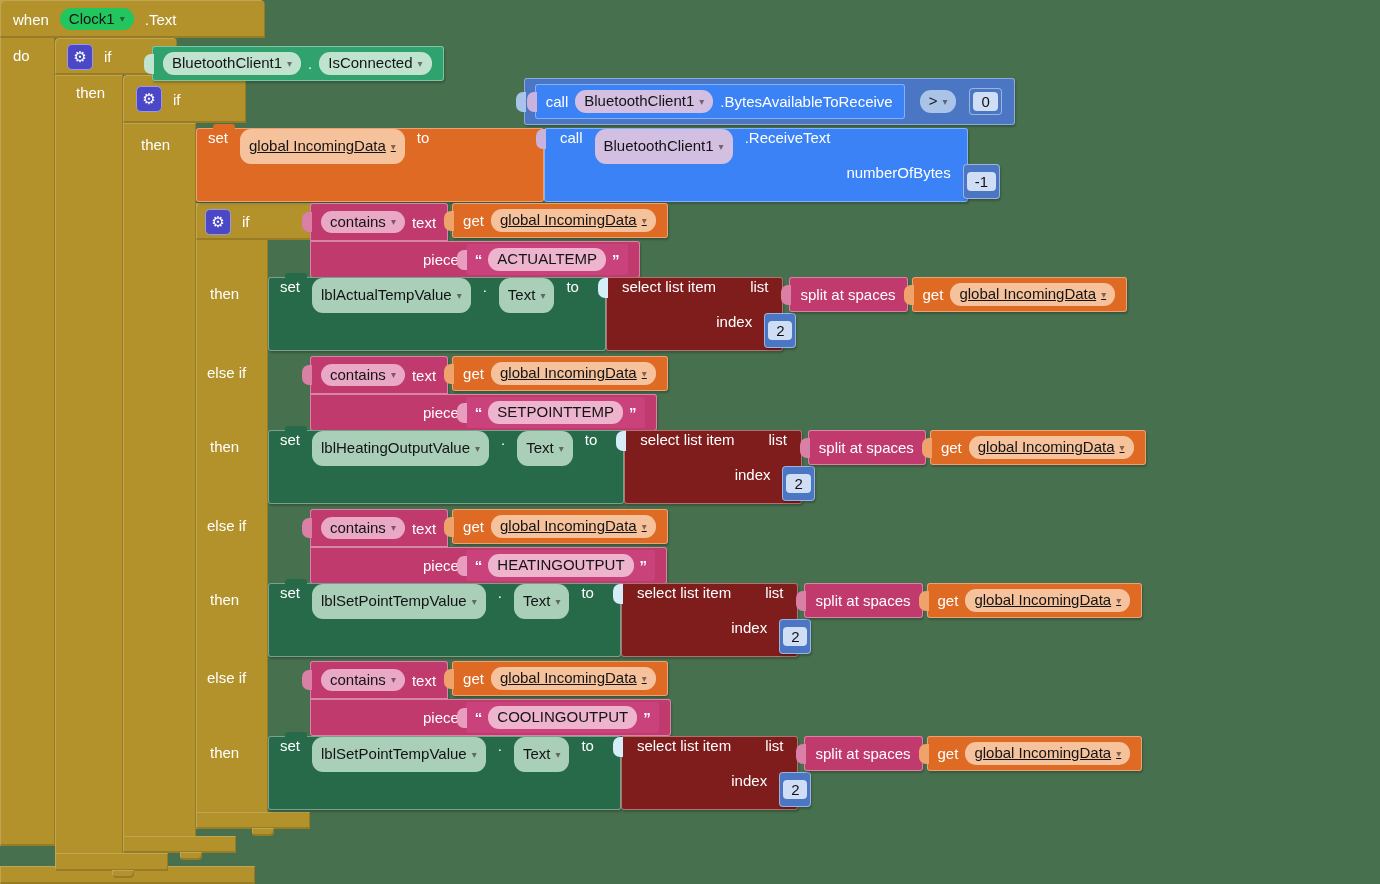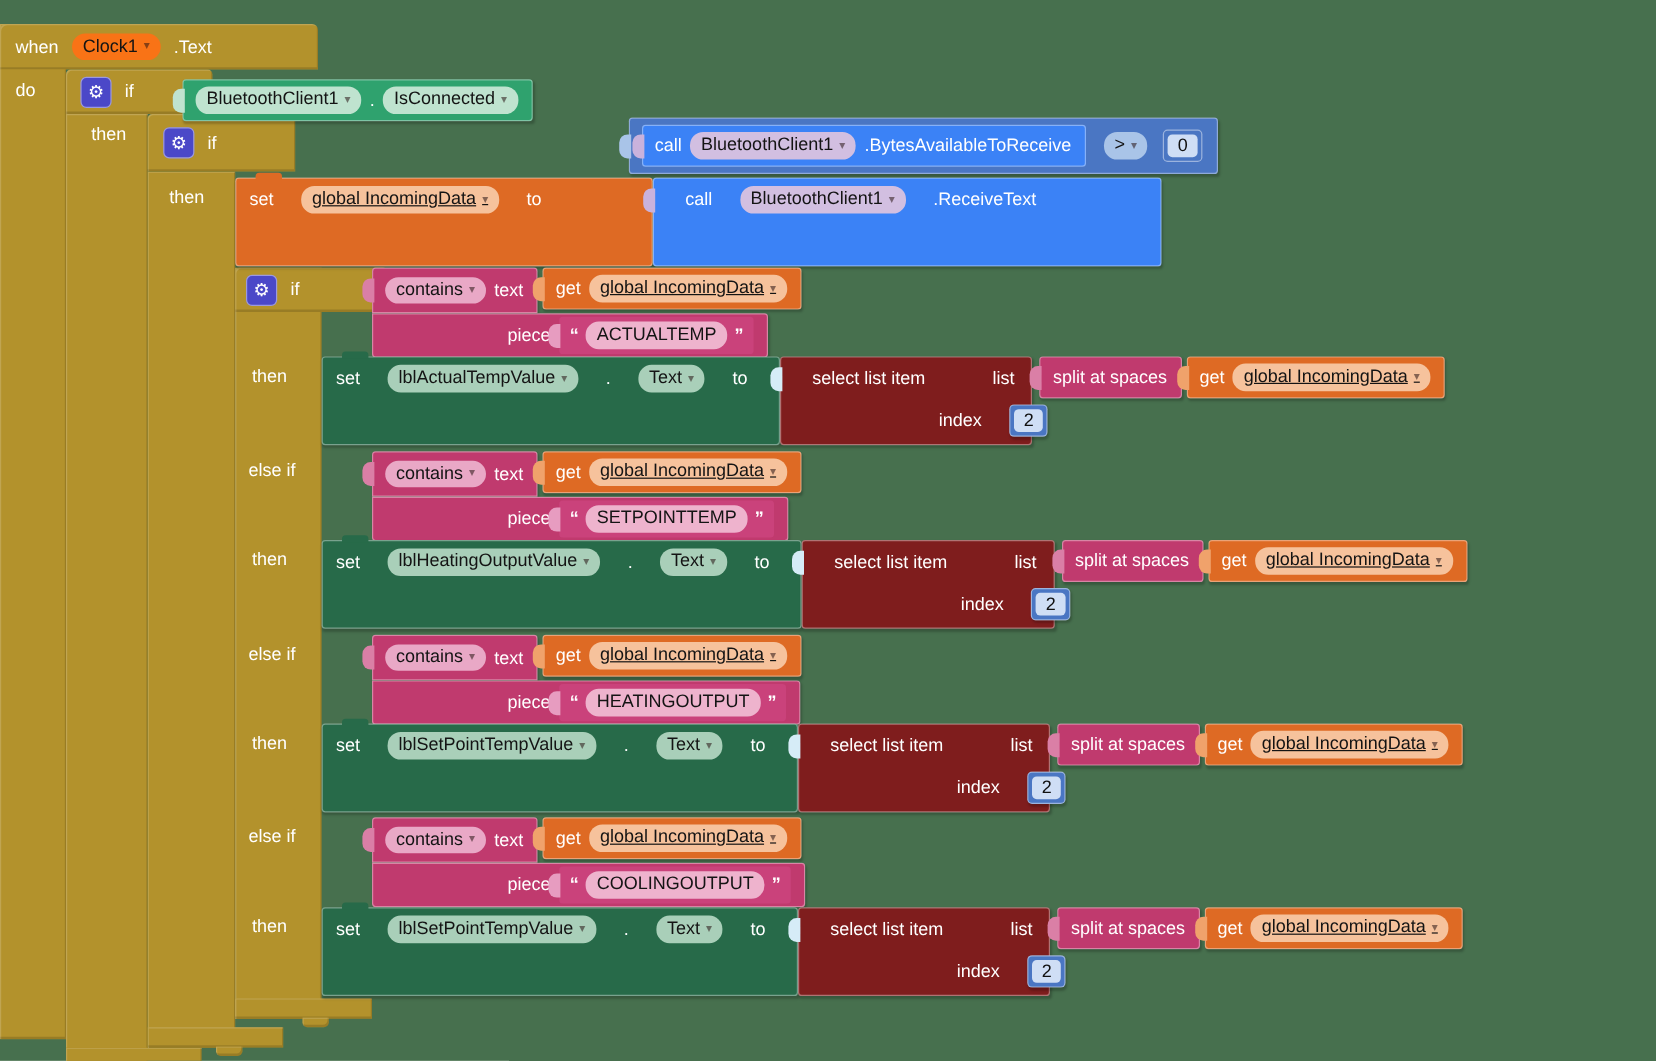--- a/index.html
+++ b/index.html
@@ -1,32 +1,32 @@
 <!DOCTYPE html>
 <html><head>
 <meta charset="utf-8">
 <style>
   html,body { margin:0; padding:0; }
   .canvas {
     position:relative; width:1380px; height:884px; background:#47704e;
     font-family:"Liberation Sans", sans-serif; font-size:15px; color:#fff; overflow:hidden;
   }
-  .abs { position:absolute;margin-top:20px; }
+  .abs { position:absolute; }
   
   .mus { background:#b3922c; box-shadow: inset 1px 1px 0 rgba(255,255,255,.18), inset -1px -2px 0 rgba(0,0,0,.15); }
   .hdr { display:flex; align-items:center; gap:11px; }
   .lbl { color:#fff; white-space:nowrap; }
   
   .blk {
     position:relative; display:inline-flex; align-items:center; gap:7px;
     height:33px; padding:0 11px; border-radius:3px; white-space:nowrap;
     border:1px solid rgba(255,255,255,.38); box-shadow:1px 2px 2px rgba(0,0,0,.22);
   }
   .blk2 { height:72px; align-items:flex-start; }
-  .row1 { display:flex; align-items:center; gap:23px; height:35px; }
+  .row1 { display:flex; gap:12px; height:35px; }
   .flexrow { display:flex; align-items:flex-start; }
   .field {
     display:inline-flex; align-items:center; gap:5px; padding:2px 9px;
     border-radius:11px; color:#141414; line-height:1.25;
   }
   .caret { font-size:10px; line-height:1; color:rgba(40,20,20,.55); }
   .plug { display:inline-block; width:10px; height:20px; border-radius:7px 0 0 7px;
           margin-left:-20px; margin-right:2px; flex:none; }
   .bump { position:absolute; top:-5px; left:16px; width:22px; height:6px;
           background:inherit; border-radius:3px 3px 0 0; }
@@ -54,21 +54,21 @@
 </head>
 <body>
 
 <div class="canvas">
 
   
   <div class="abs mus" style="left:0;top:38;width:55px;height:846px"></div>
   <div class="abs mus" style="left:0;top:866px;width:255px;height:18px"></div>
   <div class="abs mus hdr" style="left:0;top:0;width:252px;height:38px;padding-left:13px;border-radius:5px 5px 0 0">
     <span class="lbl">when</span>
-    <span class="field" style="background:#f97316">
+    <span class="field" style="background:#22c55e">
       <span>Clock1</span>
       <span class="caret">▾</span>
     </span>
     <span class="lbl">.Text</span>
   </div>
   <div class="abs lbl" style="left:13px;top:47px">do</div>
 
   
   <div class="abs mus" style="left:55px;top:75px;width:68px;height:795px"></div>
   <div class="abs mus" style="left:55px;top:853px;width:113px;height:18px"></div>
@@ -156,20 +156,26 @@
     <div class="blk blk2 purple" style="width:400px;flex-direction:column;align-items:stretch;gap:0">
       <div class="row1">
         <span class="plug" style="background:#c9b2dc"></span>
         <span class="lbl">call</span>
         <span class="field">
           <span>BluetoothClient1</span>
           <span class="caret">▾</span>
         </span>
         <span class="lbl">.ReceiveText</span>
       </div>
+      <div class="row1" style="justify-content:flex-end">
+        <span class="lbl">numberOfBytes</span>
+        <span class="numblk" style="margin-right:-44px">
+          <span class="numfield">-1</span>
+        </span>
+      </div>
     </div>
   </div>
 
   
 
   
   <div class="abs" style="left:310px;top:203px">
     <div class="flexrow">
       <div class="blk crim" style="height:36px;border-radius:3px 3px 0 0">
         <span class="plug" style="background:#da7fa6"></span>

